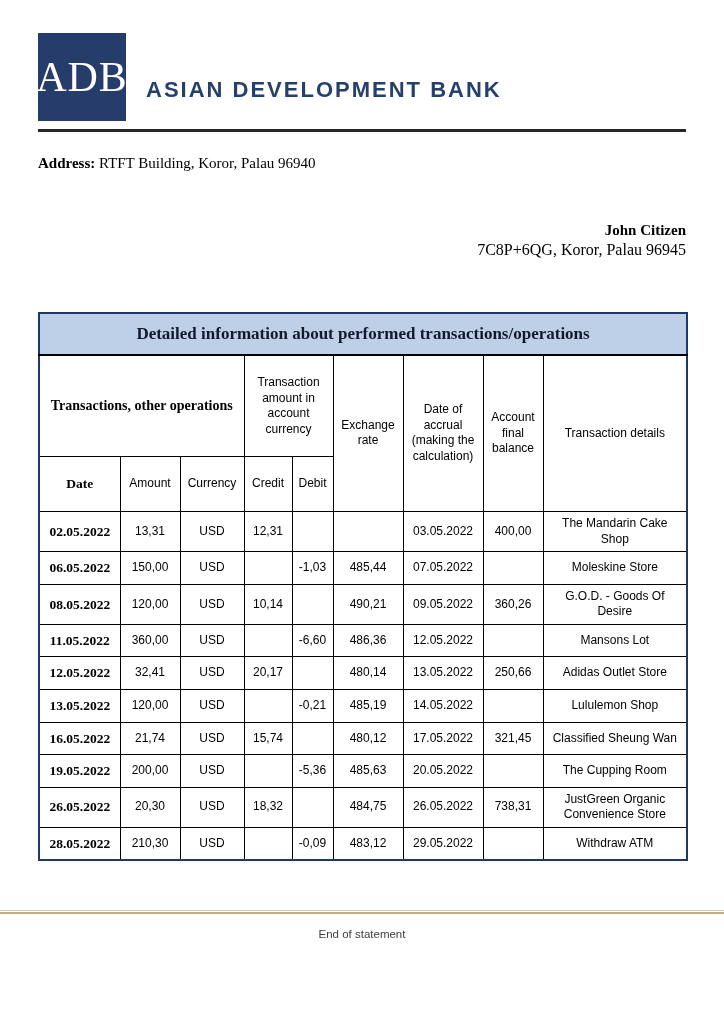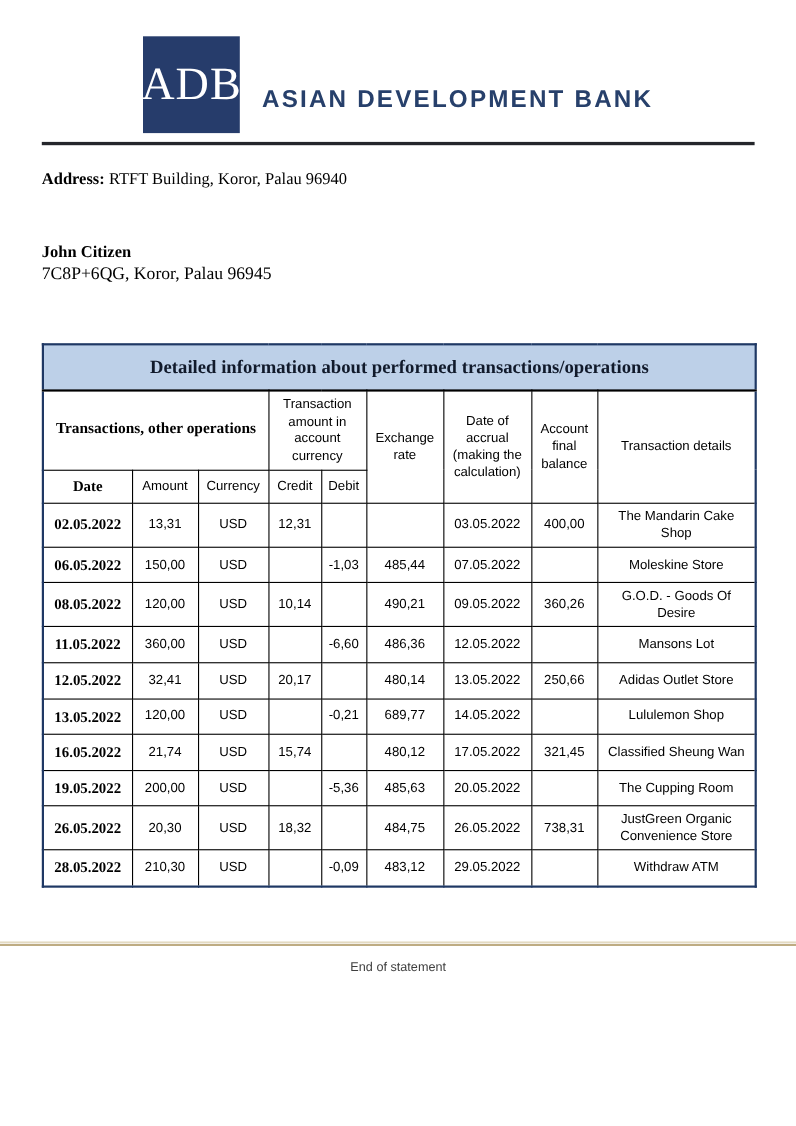--- a/index.html
+++ b/index.html
@@ -7,21 +7,21 @@
   body {
     width: 724px; height: 1024px;
     font-family: "Liberation Serif", serif;
     color: #000;
     position: relative;
     overflow: hidden;
   }
   .page { padding: 33px 38px 0 38px; }
 
   
-  .letterhead { display: flex; align-items: center; justify-content: center; }
+  .letterhead { display: flex; align-items: center; }
   .logo-square {
     width: 88px; height: 88px;
     background: #263C6B;
     display: flex; align-items: center; justify-content: center;
     flex: 0 0 auto;
   }
   .logo-square span {
     color: #ffffff;
     font-family: "Liberation Serif", serif;
     font-size: 42px;
@@ -39,21 +39,21 @@
   .header-rule {
     height: 3px;
     background: #24262b;
     margin-top: 8px;
   }
 
   
   .address-row { margin-top: 23px; font-size: 15px; }
   .address-row .lbl { font-weight: bold; }
   .address-row .val { margin-left: 0; }
-  .customer { margin-top: 50px; }
+  .customer { margin-top: 50px; text-align: right; }
   .customer .cust-name { font-weight: bold; font-size: 15px; }
   .customer .cust-addr { font-size: 16px; margin-top: 2px; }
 
   
   table.txn {
     margin-top: 53px;
     width: 648px;
     border-collapse: collapse;
     table-layout: fixed;
     border: 2px solid #1F3864;
@@ -75,21 +75,21 @@
   th.grp-serif {
     font-family: "Liberation Serif", serif;
     font-weight: bold;
     font-size: 14px;
   }
   th.hd-sans {
     font-family: "Liberation Sans", sans-serif;
     font-weight: normal;
     font-size: 12px;
     line-height: 1.3;
-    padding: 4px 3px;
+    padding: 19px 3px;
   }
   tr.hd-row1 { height: 72px; }
   tr.hd-row2 { height: 30px; }
   th.sub-serif {
     font-family: "Liberation Serif", serif;
     font-weight: bold;
     font-size: 13.5px;
   }
   tbody td {
     font-family: "Liberation Sans", sans-serif;
@@ -231,21 +231,21 @@
         <td>13.05.2022</td>
         <td>250,66</td>
         <td class="c-details">Adidas Outlet Store</td>
       </tr>
       <tr>
         <td class="c-date">13.05.2022</td>
         <td>120,00</td>
         <td>USD</td>
         <td></td>
         <td>-0,21</td>
-        <td>689,77</td>
+        <td>485,19</td>
         <td>14.05.2022</td>
         <td></td>
         <td class="c-details">Lululemon Shop</td>
       </tr>
       <tr>
         <td class="c-date">16.05.2022</td>
         <td>21,74</td>
         <td>USD</td>
         <td>15,74</td>
         <td></td>

